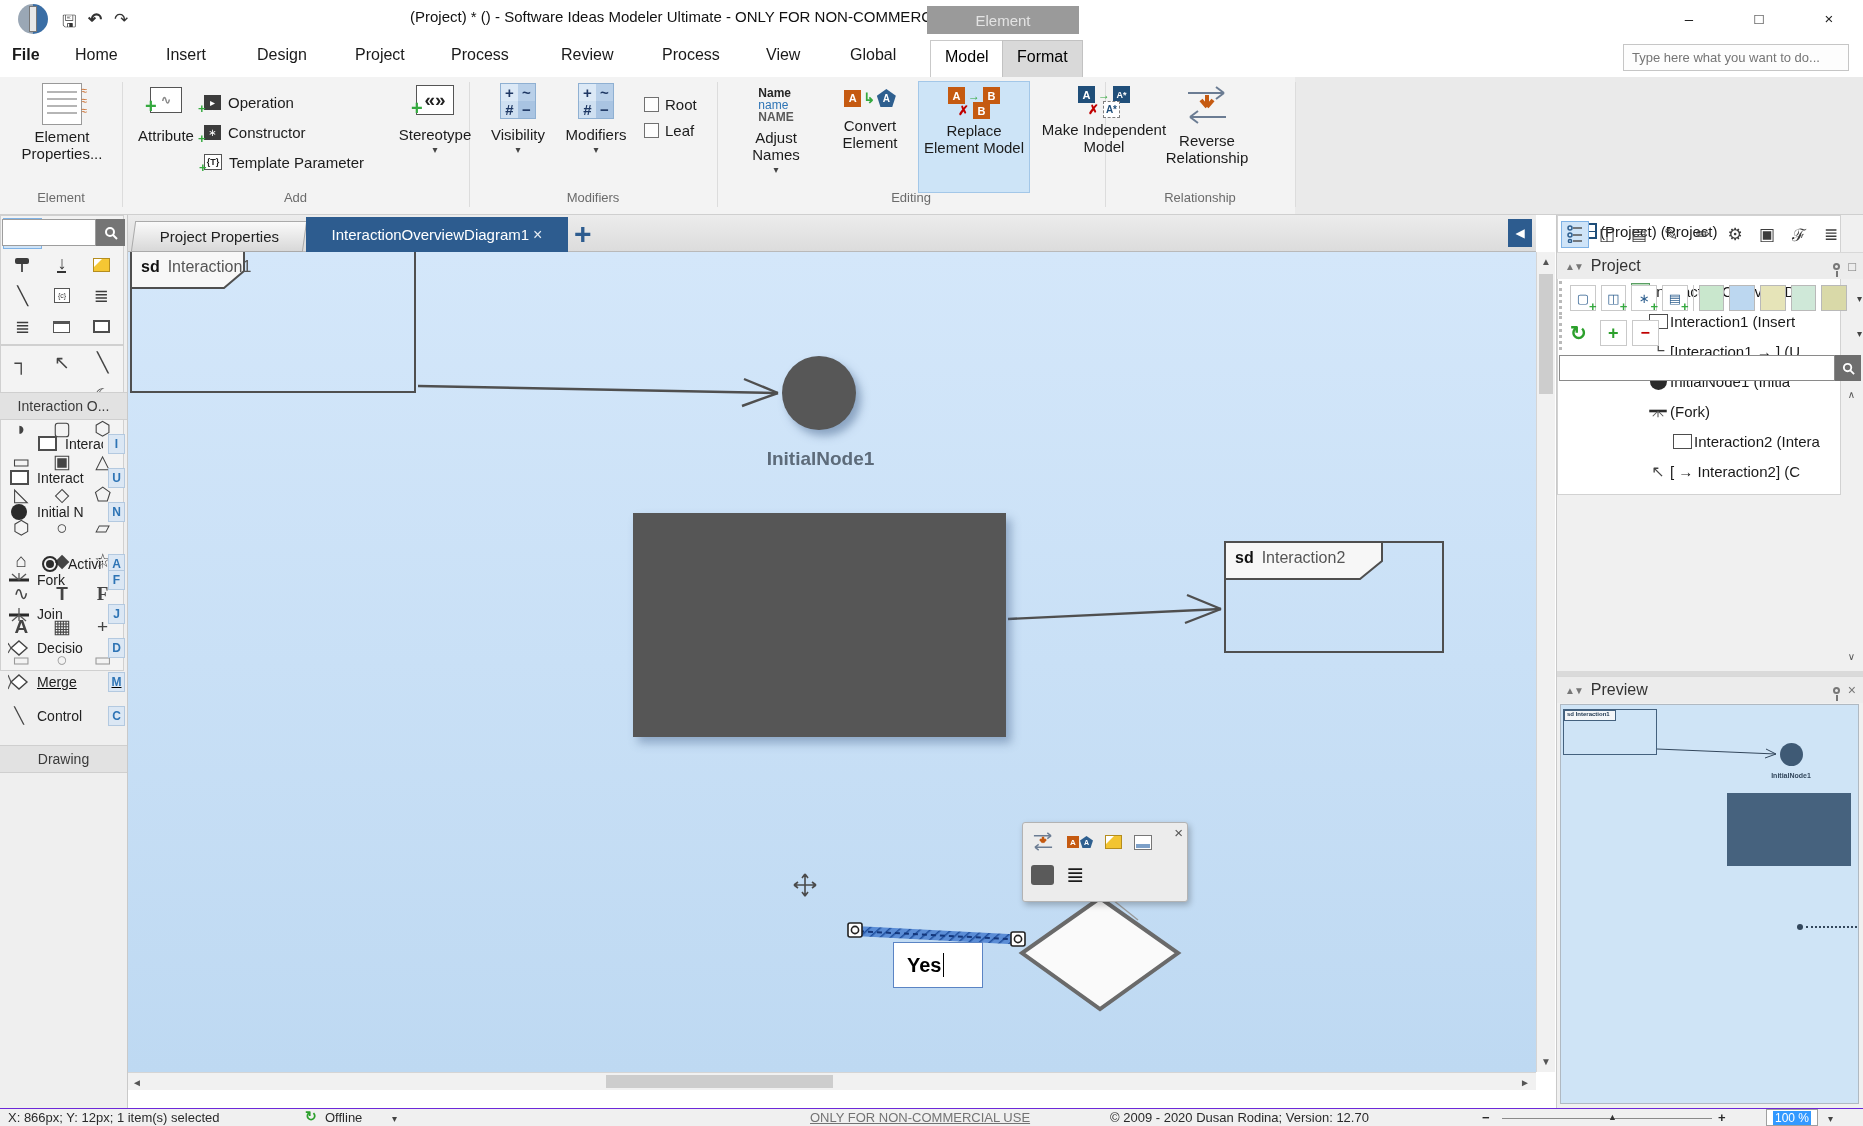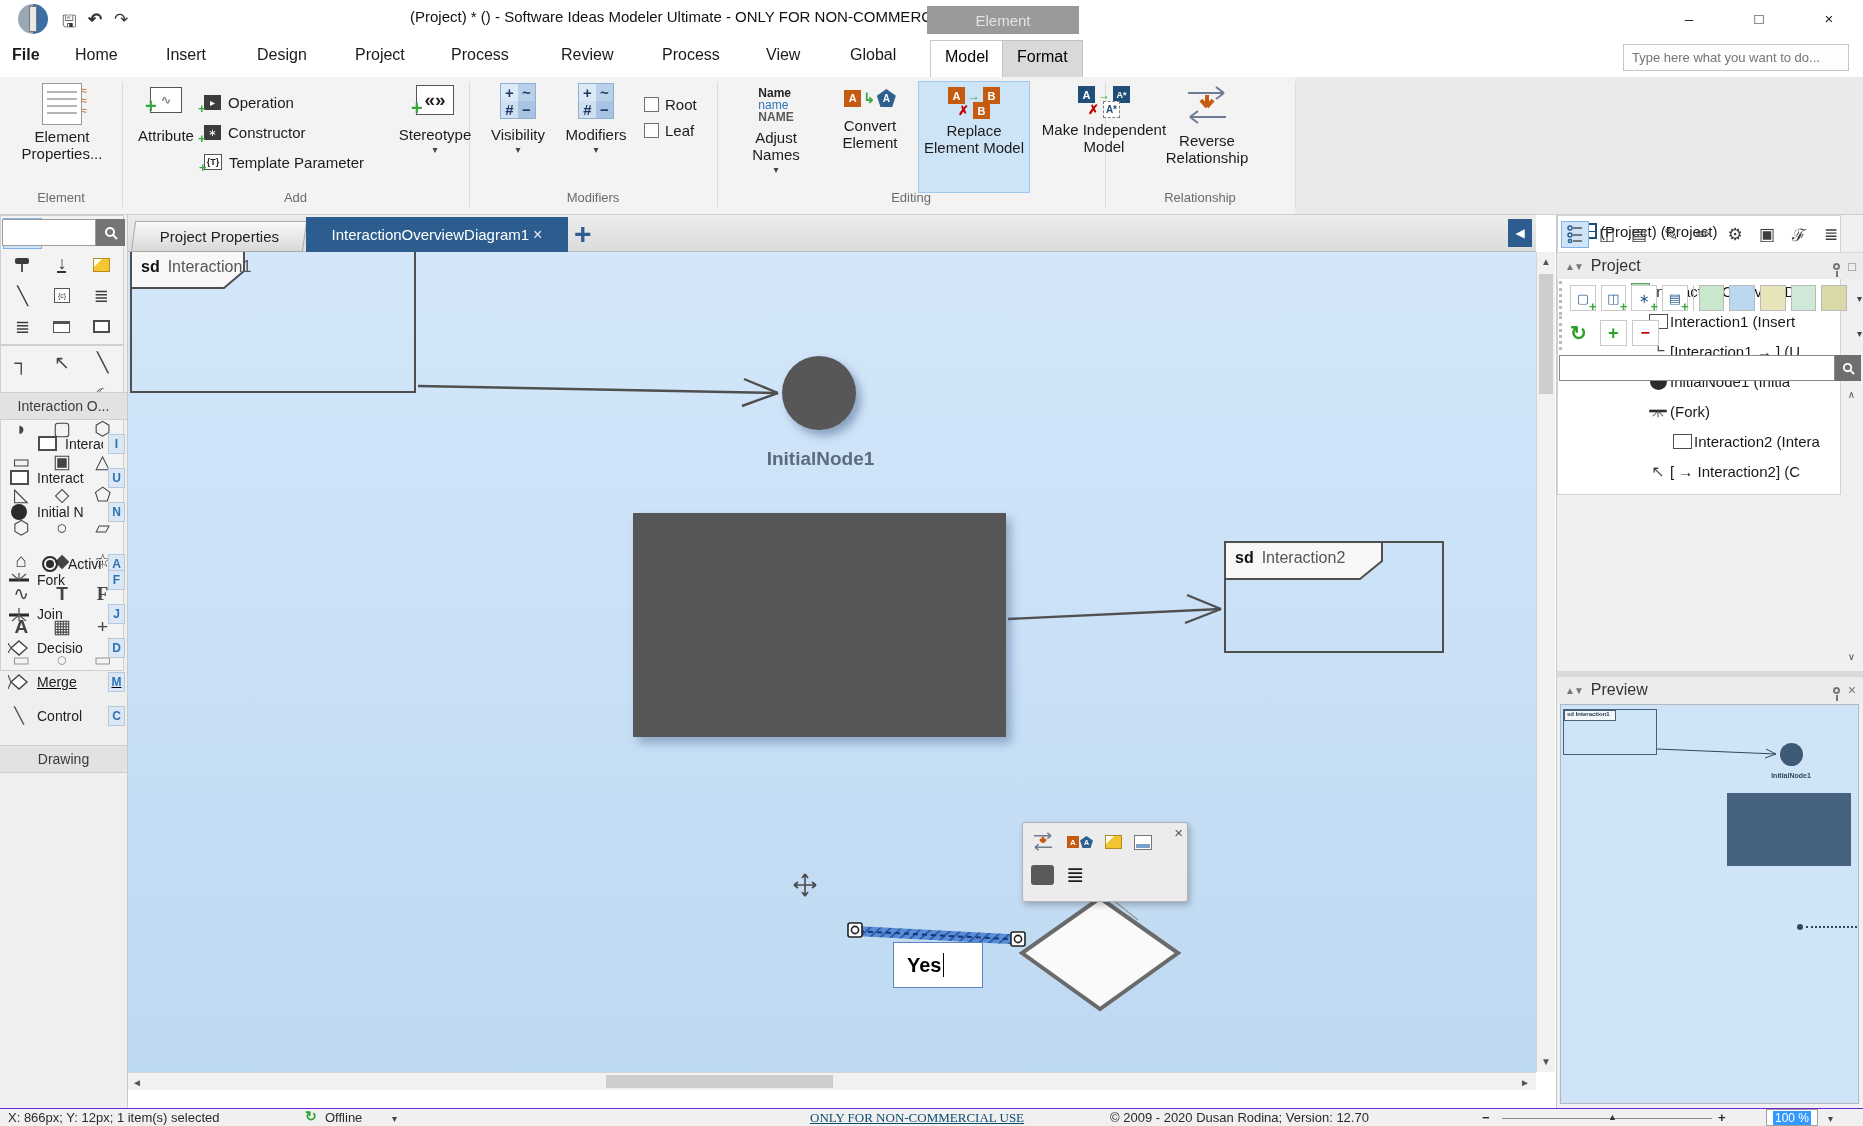--- a/index.html
+++ b/index.html
@@ -145,21 +145,21 @@
   #pvtab { position:absolute; left:0; top:0; width:52px; height:11px; background:#f4f6f8; border:1px solid #44617e; font-size:6px; color:#223a52; white-space:nowrap; overflow:hidden; padding-left:2px; font-weight:bold; }
   #pvcirc { position:absolute; left:219px; top:38px; width:23px; height:23px; border-radius:50%; background:#3f5a75; }
   #pvlabel { position:absolute; left:185px; top:67px; width:90px; text-align:center; font-size:7px; font-weight:bold; color:#33475c; }
   #pvrect { position:absolute; left:166px; top:88px; width:124px; height:73px; background:#46627e; }
   #pvdot { position:absolute; left:236px; top:219px; width:6px; height:6px; border-radius:50%; background:#33475c; }
   #pvdash { position:absolute; left:245px; top:221px; width:55px; border-top:2px dotted #33475c; }
 
   
   #statusbar { left:0; top:1108px; width:1863px; height:18px; background:#f0f0f0; border-top:1px solid #6d28d9; font-size:13px; color:#2a2a2a; }
   #statusbar .abs { top:1px; white-space:nowrap; }
-  #sb-link { text-decoration:underline; color:#0c4a6e;font-family:Liberation Serif, serif; }
+  #sb-link { text-decoration:underline; color:#737373; }
   #sb-zoomval { top:0px !important; width:52px; height:17px; background:#fff; border:1px solid #a0a0a0; display:flex; align-items:center; justify-content:center; }
   #sb-zoomval span { background:#3399ff; color:#fff; font-size:12px; padding:0 2px; }
   #sliderline { top:9px !important; left:1502px; width:210px; height:1px; background:#8a8a8a; }
 </style>
 </head>
 <body>
 
 <div id="app">
 
   <div id="titlebar" class="abs">

